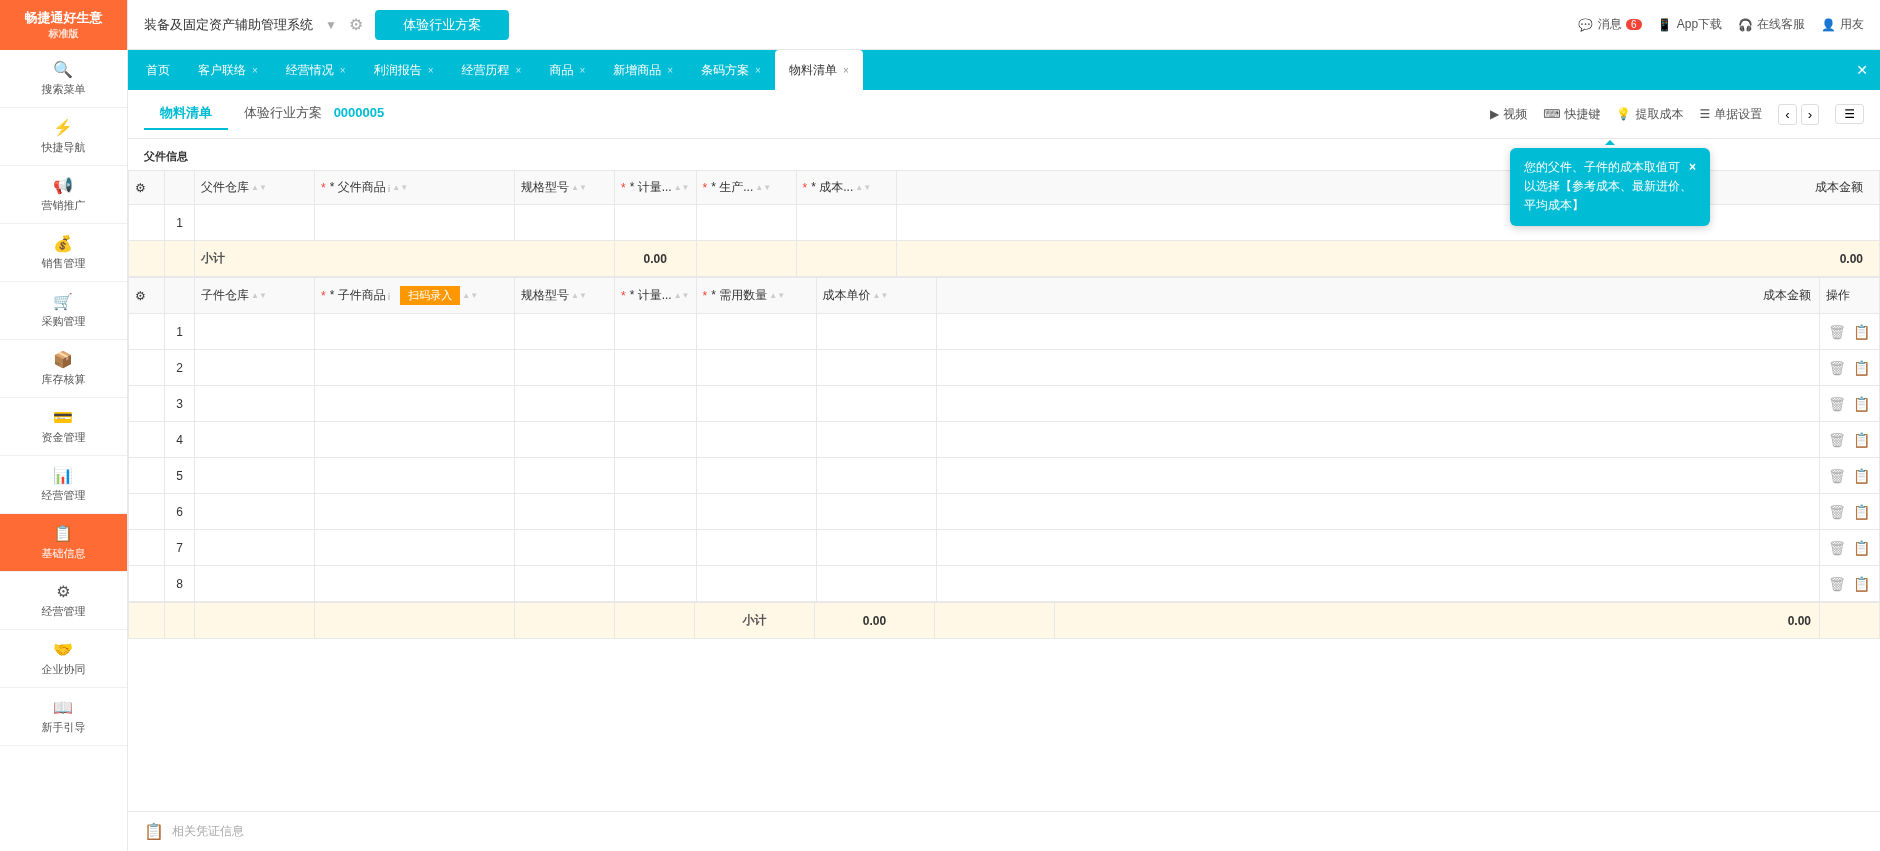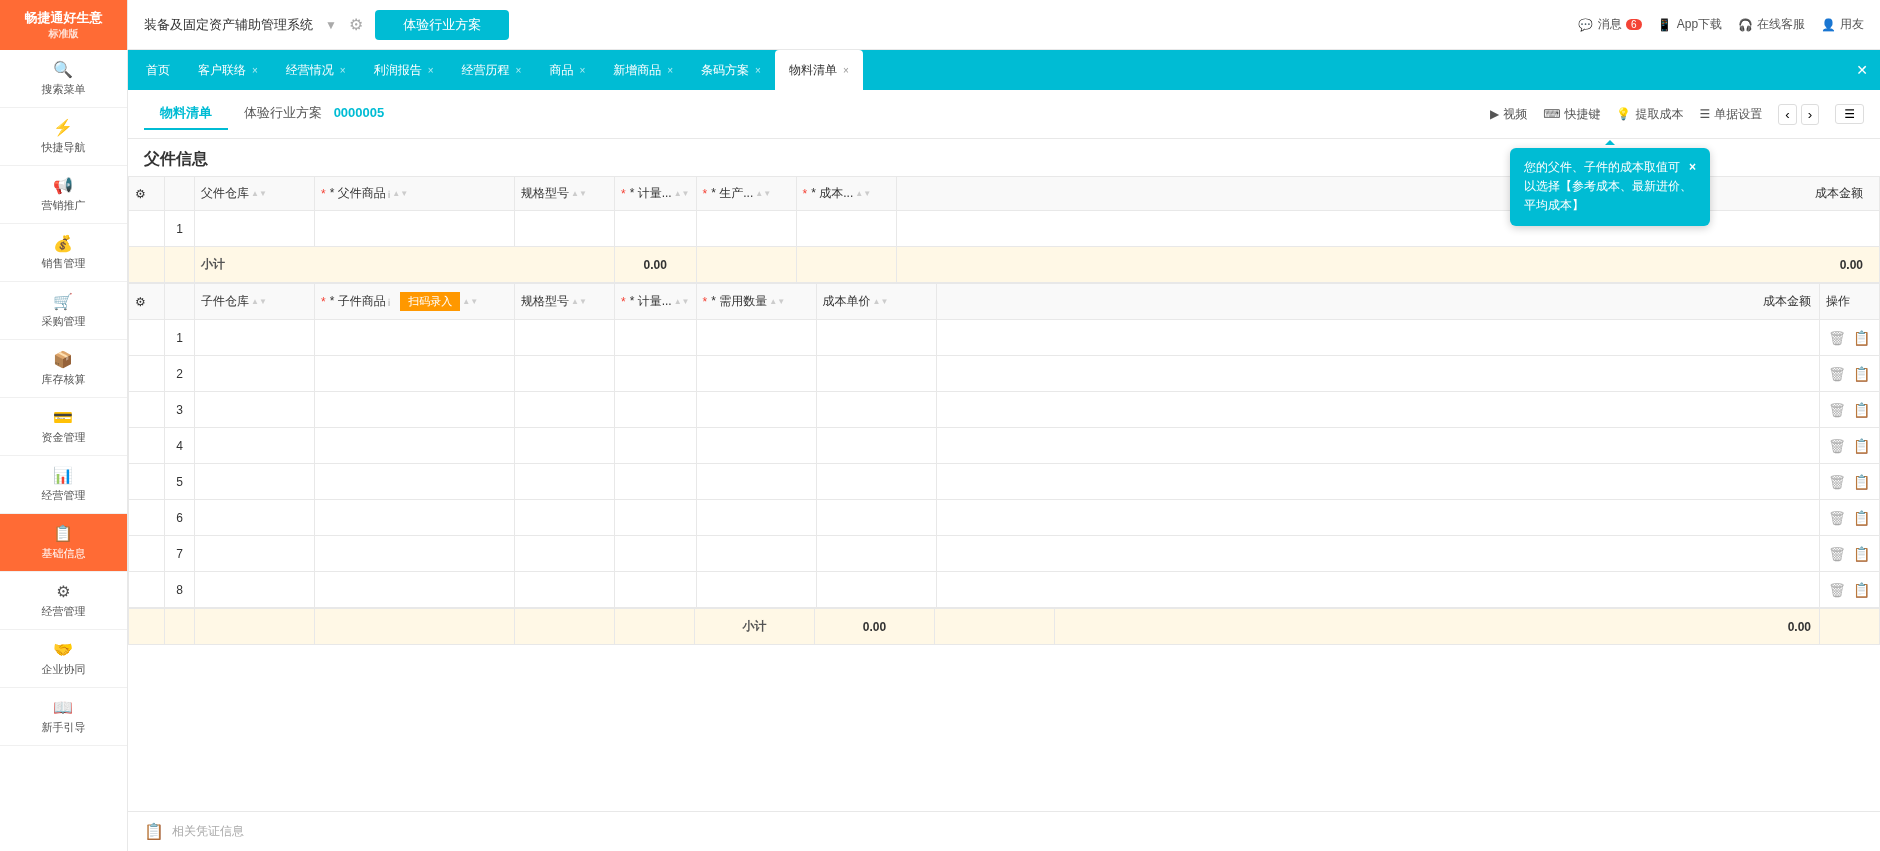--- a/index.html
+++ b/index.html
@@ -181,21 +181,21 @@
     .tables-area {
       flex: 1;
       overflow-y: auto;
       padding: 0;
       background: #fff;
     }
 
     
     .section-header {
       padding: 10px 16px 6px;
-      font-size: 16px;
+      font-size: 11px;
       font-weight: bold;
       color: #333;
       background: #fff;
     }
 
     
     .data-table {
       width: 100%;
       border-collapse: collapse;
       font-size: 12px;

